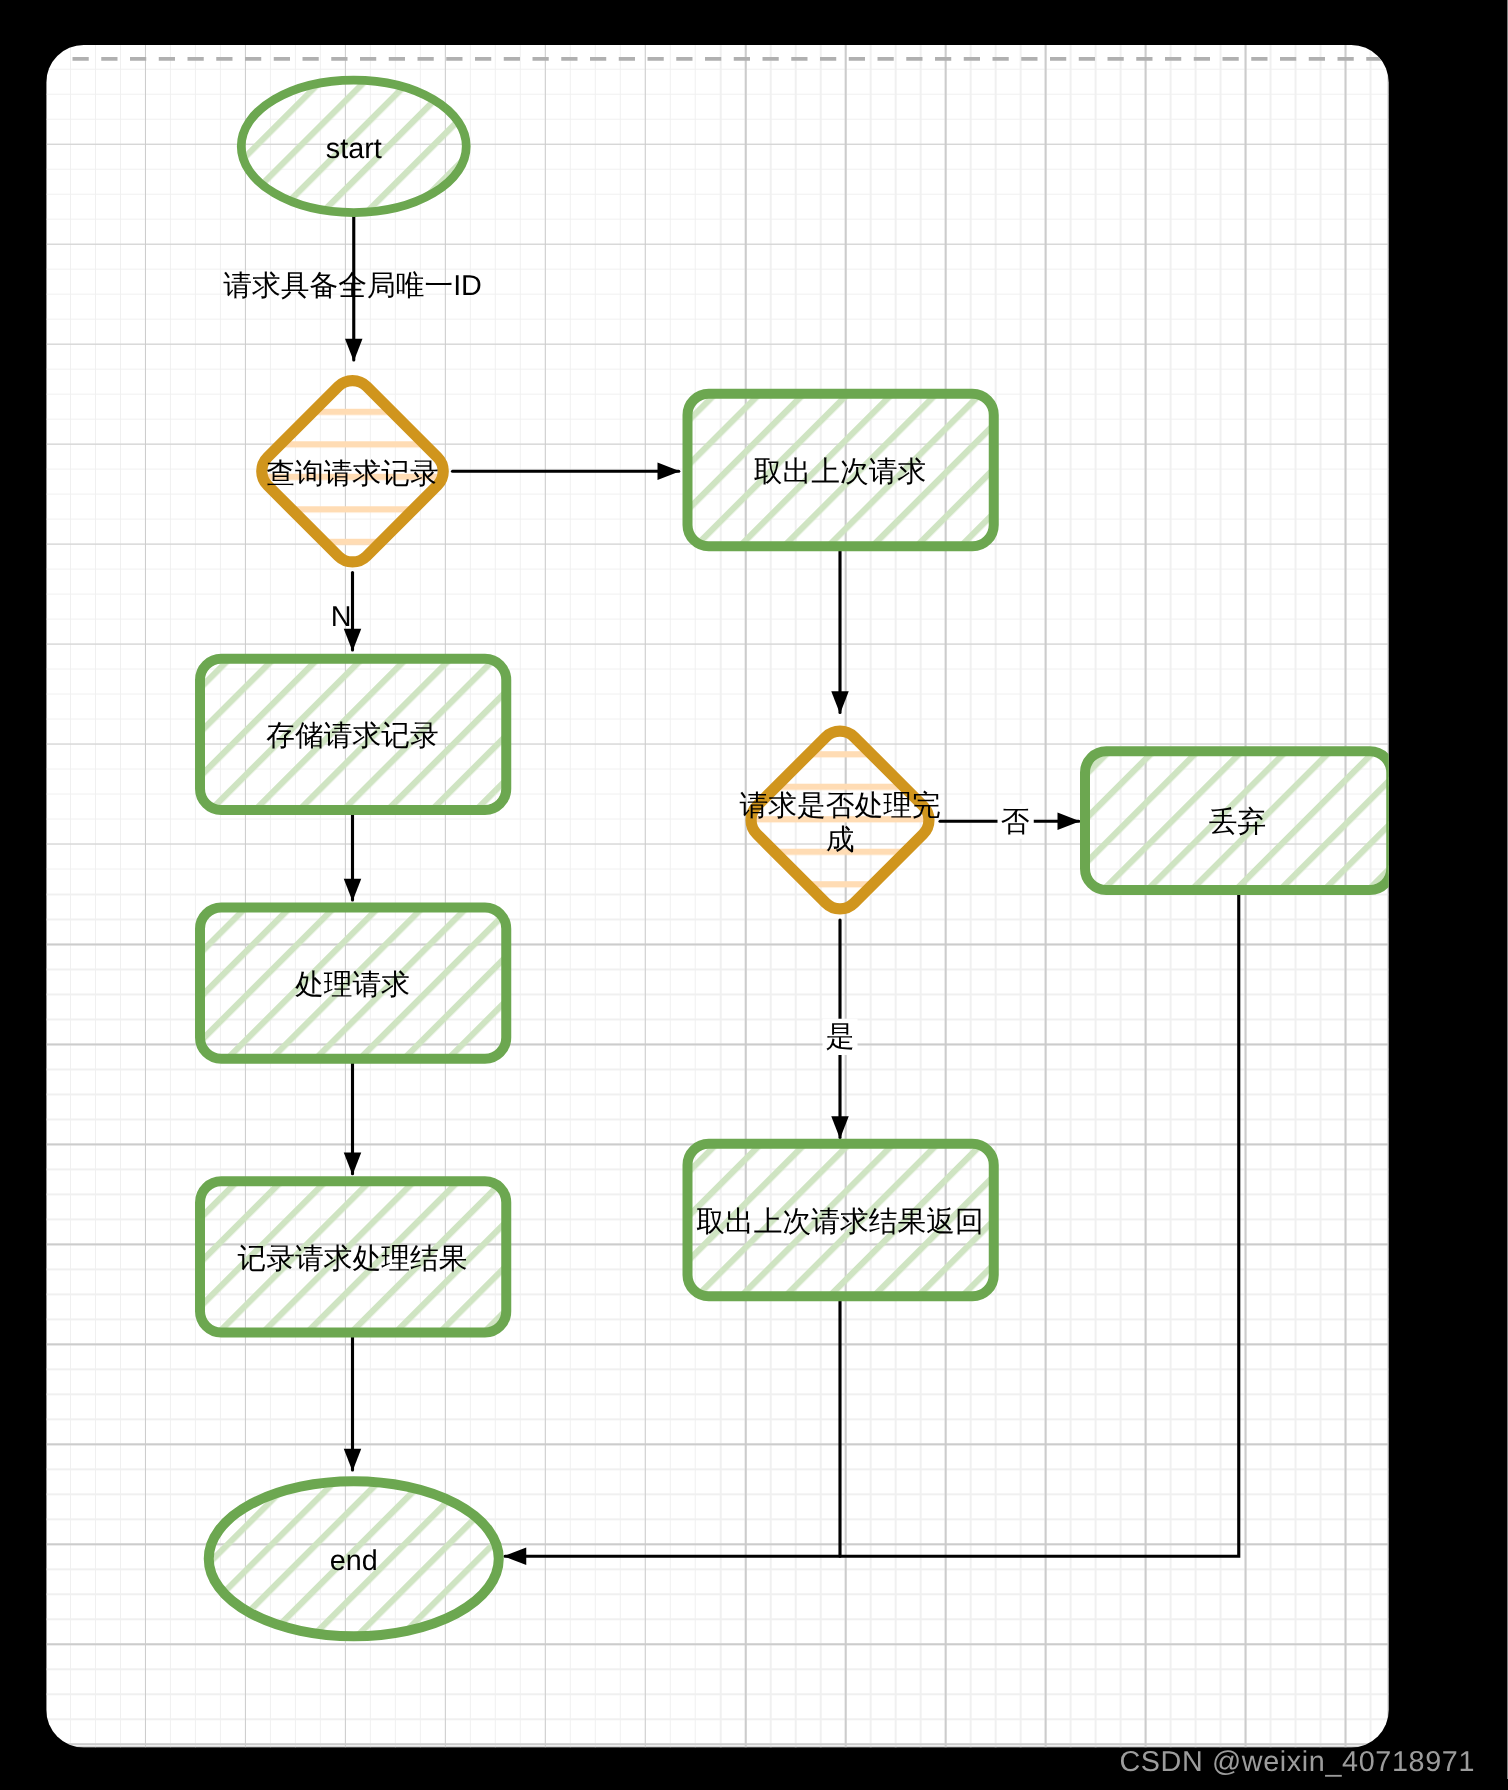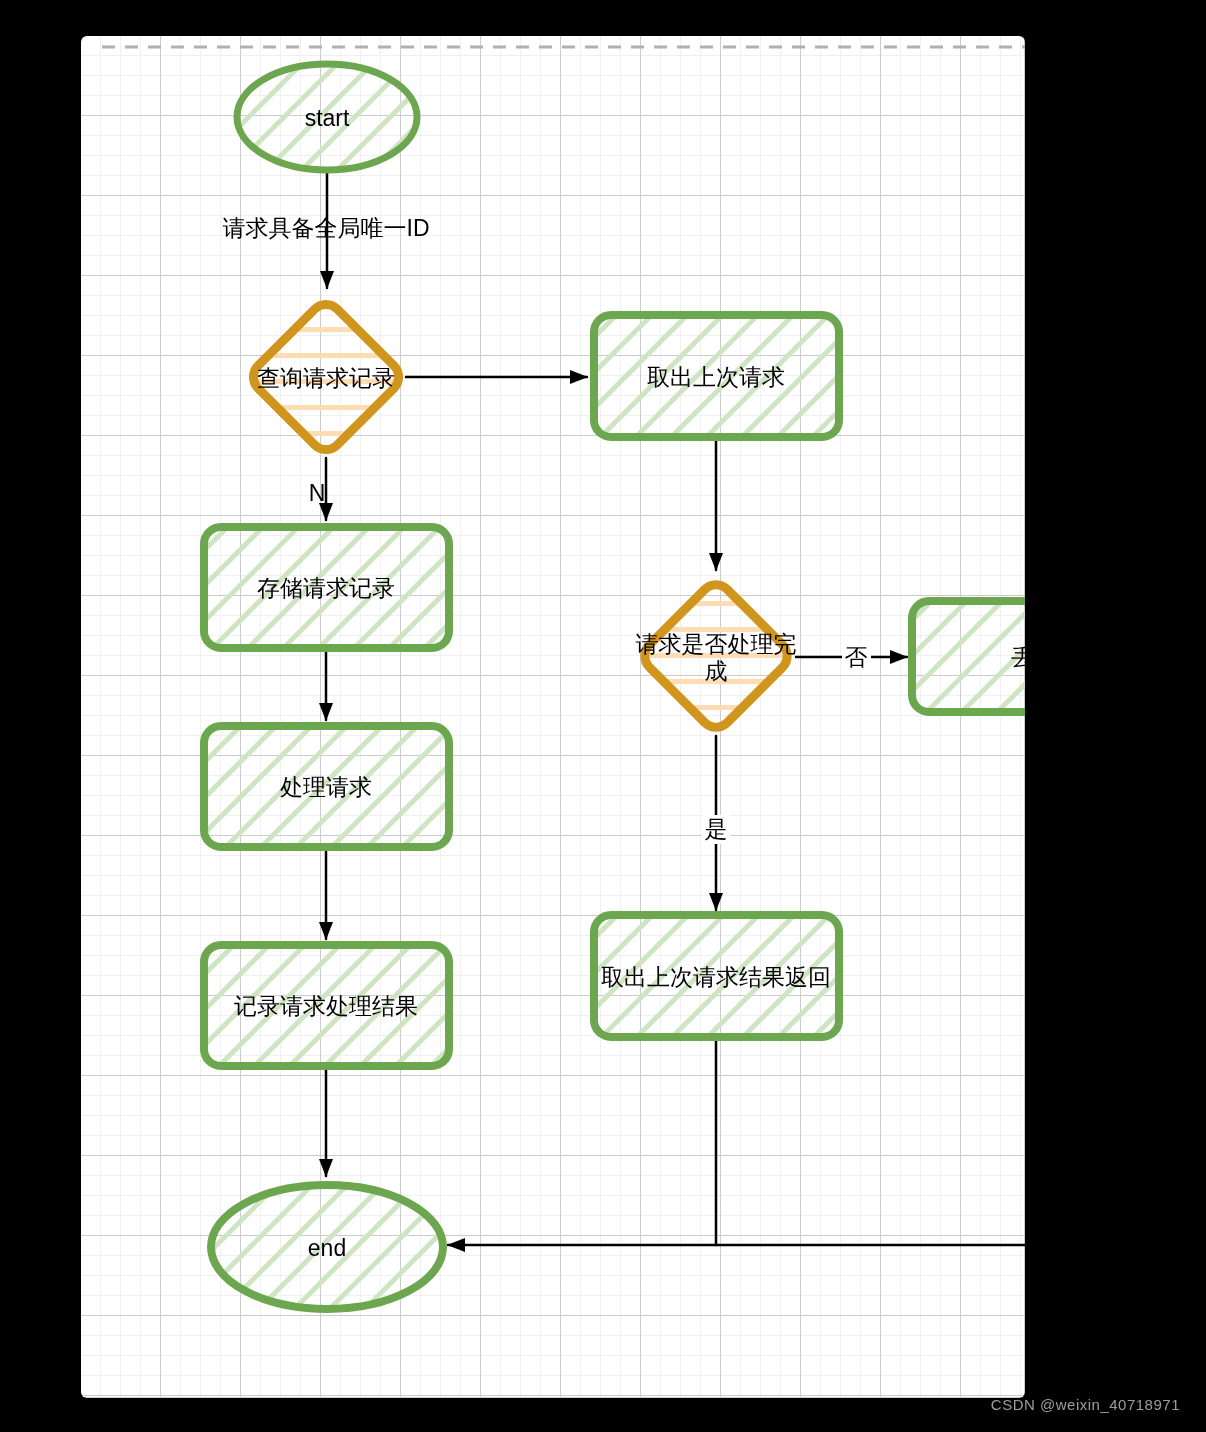--- a/index.html
+++ b/index.html
@@ -6,38 +6,37 @@
   body{
     width:1206px;height:1432px;
     background:#000;
     position:relative;
     font-family:"Liberation Sans","DejaVu Sans",sans-serif;
     overflow:hidden;
   }
   .canvas{
     position:absolute;
     left:37px;top:36px;
-    width:944px;height:1362px;
-    border-radius:6px;
+    width:1074px;height:1362px;
+    border-radius:30px;
     background-color:#fff;
     background-image:
       repeating-linear-gradient(to right,#cccccc 0 1px,transparent 1px 80px),
       repeating-linear-gradient(to bottom,#cccccc 0 1px,transparent 1px 80px),
       repeating-linear-gradient(to right,#f0f0f0 0 1px,transparent 1px 20px),
       repeating-linear-gradient(to bottom,#f0f0f0 0 1px,transparent 1px 20px);
     background-position:-1px -1px;
     overflow:hidden;
-    margin-left:44px;
   }
   .canvas svg{position:absolute;left:0;top:0;}
   .watermark{
     position:absolute;
     right:26px;top:1396px;
     color:#9c9c9c;
-    font-size:15px;
+    font-size:23px;
     letter-spacing:0.5px;
   }
   svg text{
     font-family:"Liberation Sans","DejaVu Sans",sans-serif;
     fill:#000;
   }
   .node-label{font-size:23px;}
   .edge-label{font-size:23px;}
 </style>
 </head>

